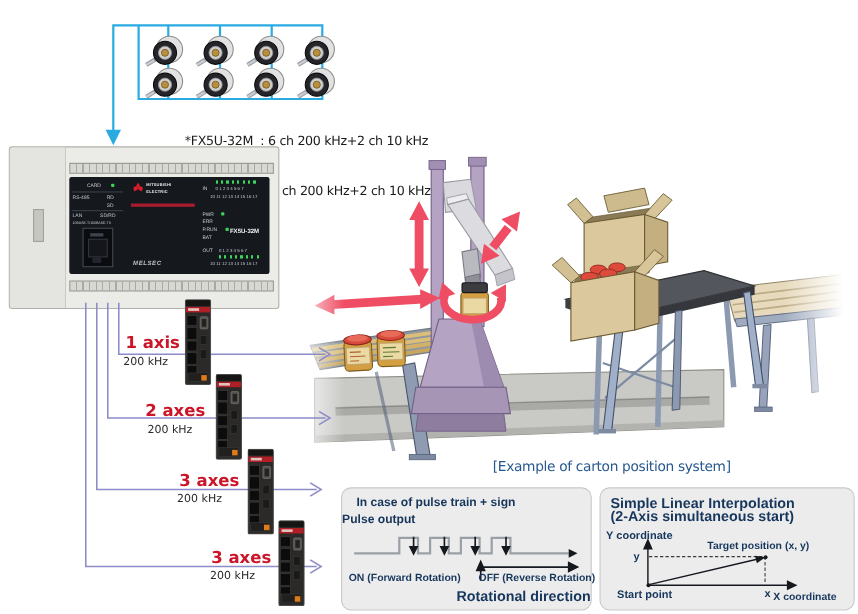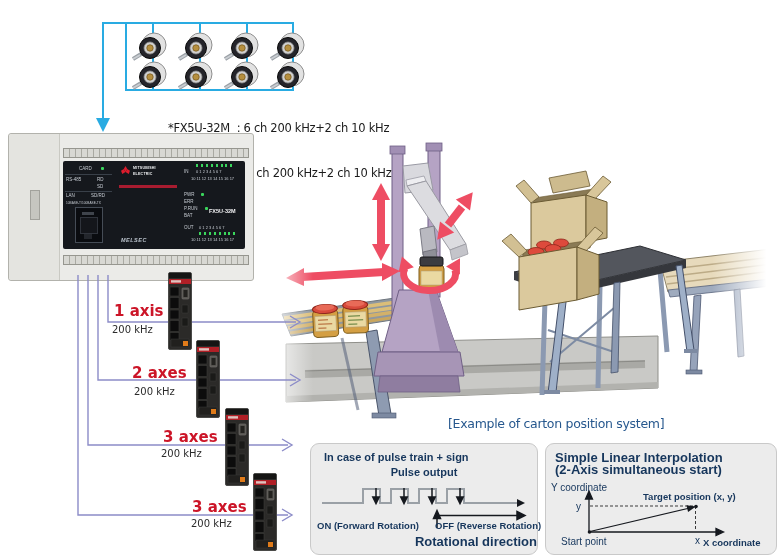--- a/index.html
+++ b/index.html
@@ -33,21 +33,21 @@
   .axlabel{font-family:"DejaVu Sans",sans-serif;font-weight:bold;font-size:15px;color:#cc1528;}
   .axfreq{font-family:"DejaVu Sans",sans-serif;font-size:10px;color:#2b2b2b;}
   
   .caption{left:448px;top:416px;font-family:"DejaVu Sans",sans-serif;font-size:12.5px;color:#27588e;letter-spacing:-0.3px;}
   
   .pbox{background:#ececec;border:1px solid #c9c9c9;border-radius:9px;}
   .pbox div{position:absolute;}
   .navy{color:#16365c;}
   .bt{font-weight:bold;font-size:11px;line-height:12px;}
   .bt2{font-weight:bold;font-size:13px;line-height:12px;}
-  .lbl10{font-weight:normal;font-size:10px;}
+  .lbl10{font-weight:bold;font-size:10px;}
   .lbl95{font-weight:bold;font-size:9.5px;}
   svg{display:block;}
 </style>
 </head>
 <body>
 
 <div class="canvas">
 
   <svg class="abs" style="left:265px;top:135px" width="515" height="305" viewBox="265 135 515 305">
     <defs>
@@ -353,21 +353,21 @@
   <div class="abs axfreq nowrap" style="left:134px;top:386px">200 kHz</div>
   <div class="abs axlabel nowrap" style="left:163px;top:428px">3 axes</div>
   <div class="abs axfreq nowrap" style="left:161px;top:448px">200 kHz</div>
   <div class="abs axlabel nowrap" style="left:192px;top:498px">3 axes</div>
   <div class="abs axfreq nowrap" style="left:191px;top:518px">200 kHz</div>
 
   <div class="abs caption nowrap">[Example of carton position system]</div>
 
   <div class="abs pbox" style="left:310px;top:443px;width:226px;height:110px">
     <div class="bt navy nowrap" style="left:13px;top:7px">In case of pulse train + sign</div>
-    <div class="bt navy" style="left:0;top:22px;width:100%;text-align:center">Pulse output</div>
+    <div class="bt navy" style="left:0;top:22px;width:100%;text-align:left">Pulse output</div>
     <svg class="abs" style="left:7px;top:36px" width="212" height="52" viewBox="0 0 212 52">
       <polyline points="4,23 45,23 45,9 62,9 62,23 73,23 73,9 90,9 90,23 101,23 101,9 118,9 118,23 129,23 129,9 146,9 146,23 199,23" fill="none" stroke="#9aa0a6" stroke-width="2"></polyline>
       <polygon points="199,19 199,27 207,23" fill="#15181e"></polygon>
       <g stroke="#15181e" stroke-width="1.5" fill="#15181e">
         <line x1="58" y1="8" x2="58" y2="18"></line>
           <polygon points="54.8,17 61.2,17 58,23.5"></polygon>
         <line x1="86" y1="8" x2="86" y2="18"></line>
           <polygon points="82.8,17 89.2,17 86,23.5"></polygon>
         <line x1="114" y1="8" x2="114" y2="18"></line>
           <polygon points="110.8,17 117.2,17 114,23.5"></polygon>

